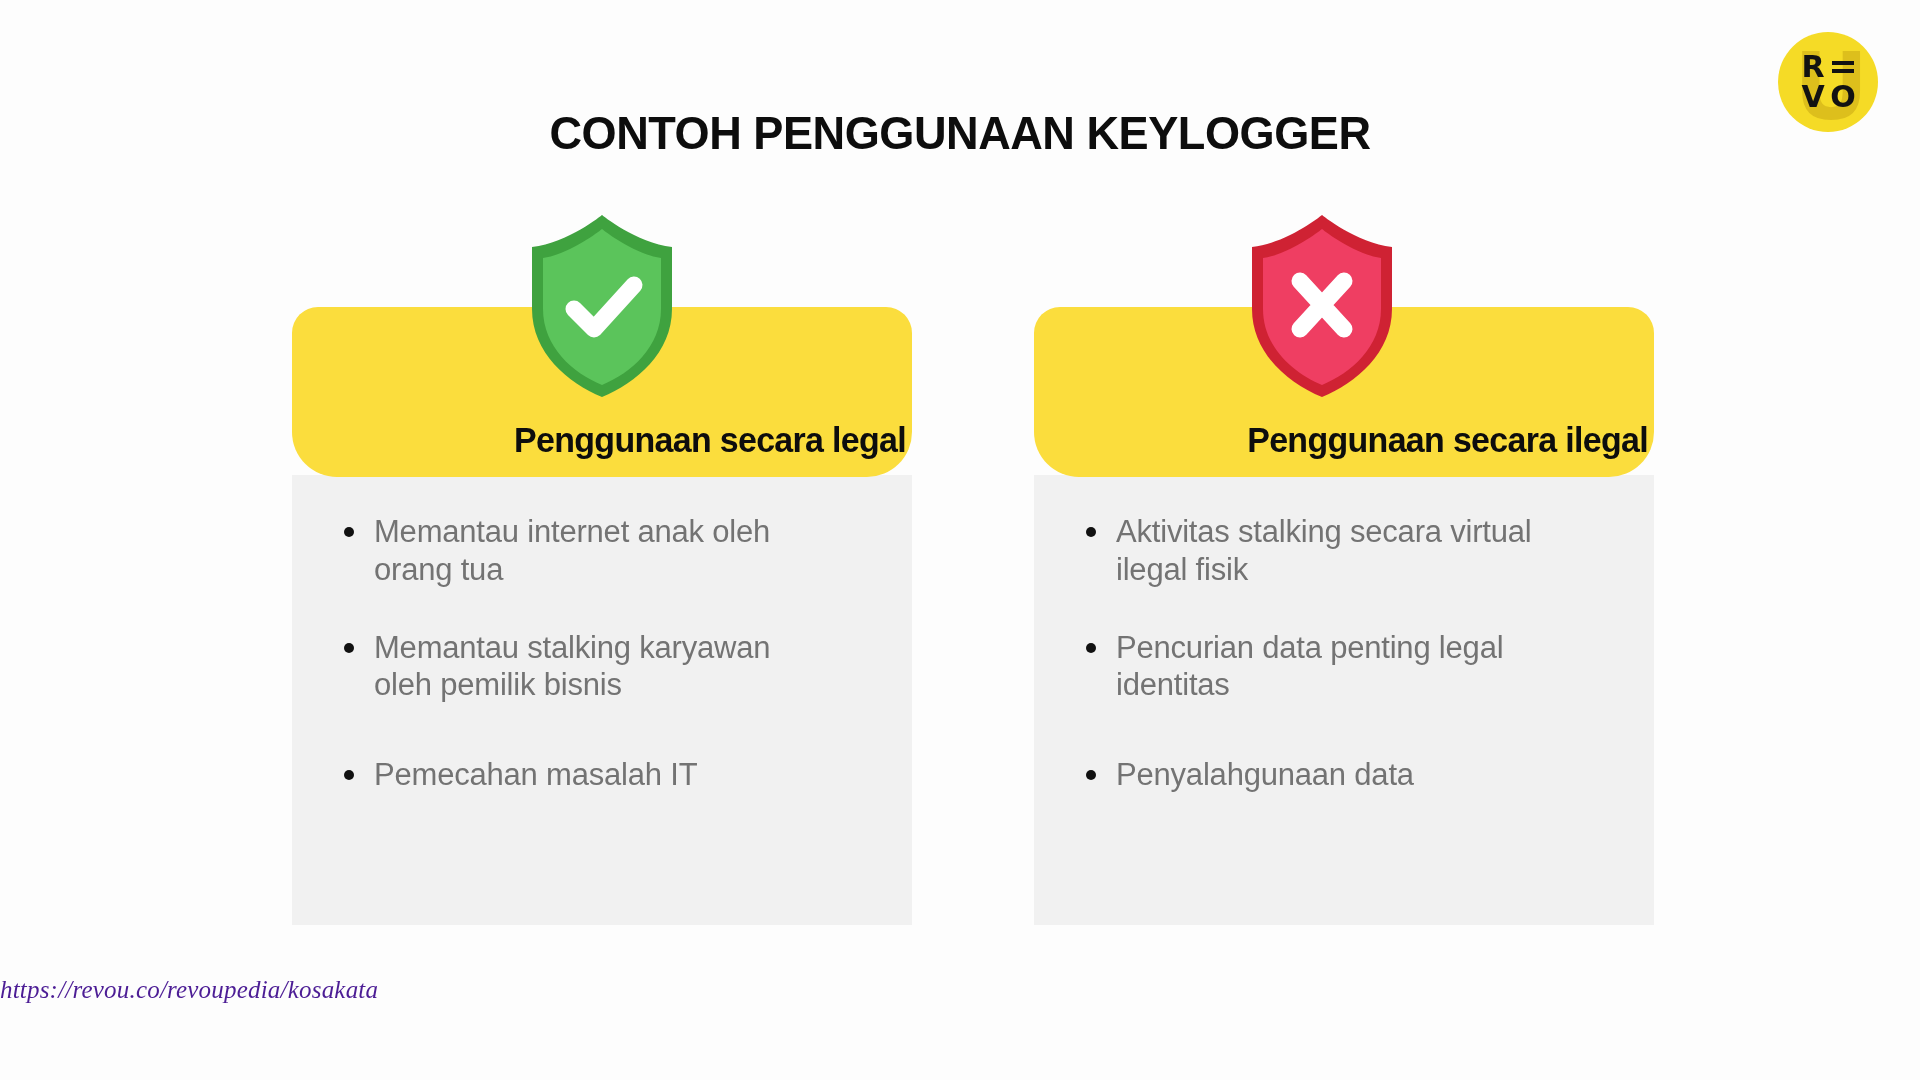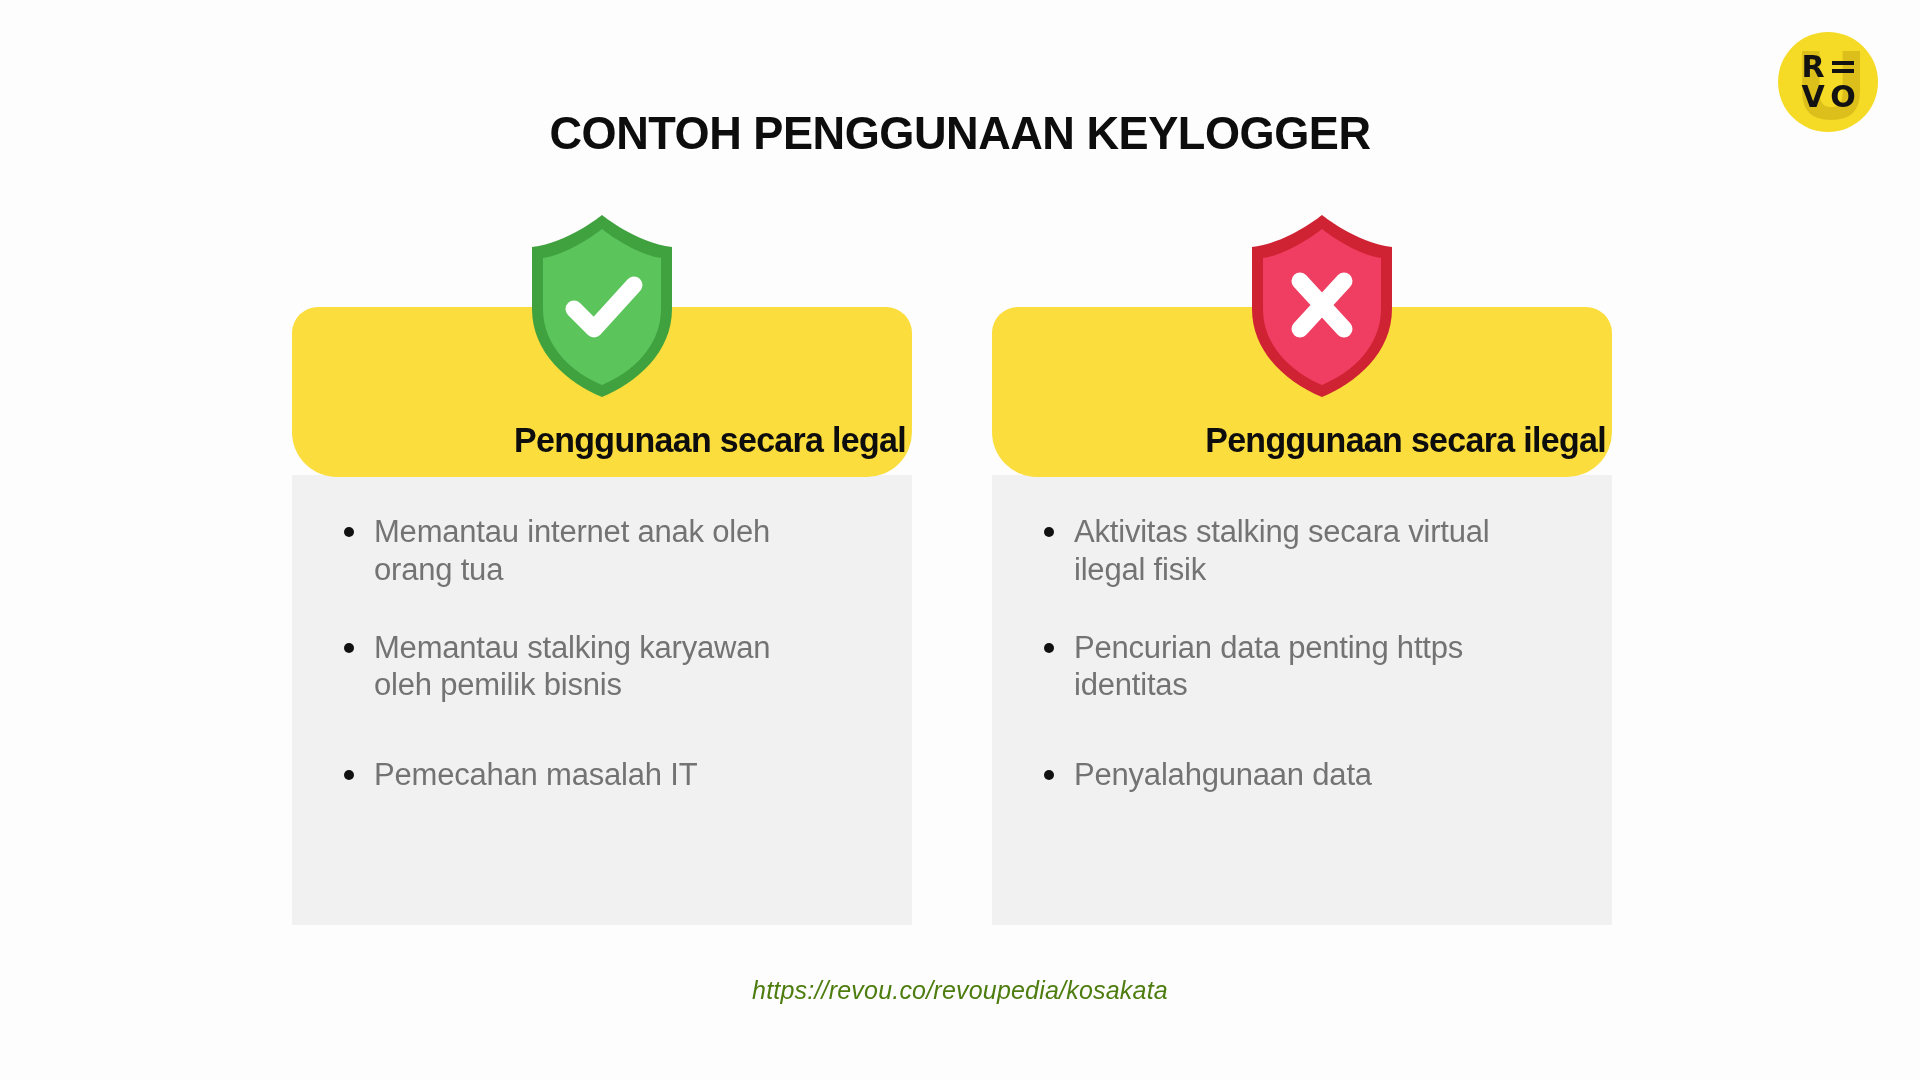--- a/index.html
+++ b/index.html
@@ -46,21 +46,21 @@
     font-size: 47px; font-weight: 700; color: #0d0d0d;
     letter-spacing: -0.5px;
     transform: scaleX(0.96); transform-origin: center;
   }
 
   
   .card {
     position: absolute; top: 307px; width: 620px;
   }
   .card-left  { left: 292px; }
-  .card-right { left: 992px; }
+  .card-right { left: 1034px; }
 
   .card-header {
     position: relative; z-index: 3;
     height: 170px;
     background: #fbdd3d;
     border-radius: 26px 26px 45px 45px;
     display: flex; align-items: flex-end; justify-content: flex-end;
     padding-bottom: 17px;
   }
   .card-header-text {
@@ -101,24 +101,23 @@
   
   .shield {
     position: absolute; z-index: 4; width: 148px; height: 186px;
   }
   .shield-left  { left: 528px; top: 213px; }
   .shield-right { left: 1248px; top: 213px; }
 
   
   .footer {
     position: absolute; left: 0; top: 976px; width: 1920px;
-    text-align: center;
-    font-family: Liberation Sans, sans-serif;
+    font-family: Liberation Serif, serif;
     font-size: 25px; font-style: italic; font-weight: 400;
-    color: #4d7c0f; letter-spacing: 0.2px;
+    color: #4c1d95; letter-spacing: 0.2px;
   }
 </style>
 </head>
 <body>
 
 <div class="slide">
 
   <div class="logo">
     <div class="logo-watermark">U</div>
     <div class="logo-grid">
@@ -155,21 +154,21 @@
     </svg>
   </div>
 
   <div class="card card-right">
     <div class="card-header">
       <div class="card-header-text">Penggunaan secara ilegal</div>
     </div>
     <div class="card-body">
       <ul class="bullets">
         <li>Aktivitas stalking secara virtual ilegal fisik</li>
-        <li class="spacer-li">Pencurian data penting https identitas</li>
+        <li class="spacer-li">Pencurian data penting legal identitas</li>
         <li>Penyalahgunaan data</li>
       </ul>
     </div>
   </div>
 
   <div class="shield shield-right">
     <svg viewBox="0 0 148 186" width="148" height="186">
       <path d="M74 2 C 74 2, 40 30, 4 34 L 4 96 C 4 140, 40 170, 74 184 C 108 170, 144 140, 144 96 L 144 34 C 108 30, 74 2, 74 2 Z" fill="#cf2233"></path>
       <path d="M74 16 C 74 16, 43 41, 15 45 L 15 96 C 15 134, 45 160, 74 172 C 103 160, 133 134, 133 96 L 133 45 C 105 41, 74 16, 74 16 Z" fill="#ef3e62"></path>
       <path d="M52 68 L 96 116 M 96 68 L 52 116" fill="none" stroke="#ffffff" stroke-width="17" stroke-linecap="round"></path>

